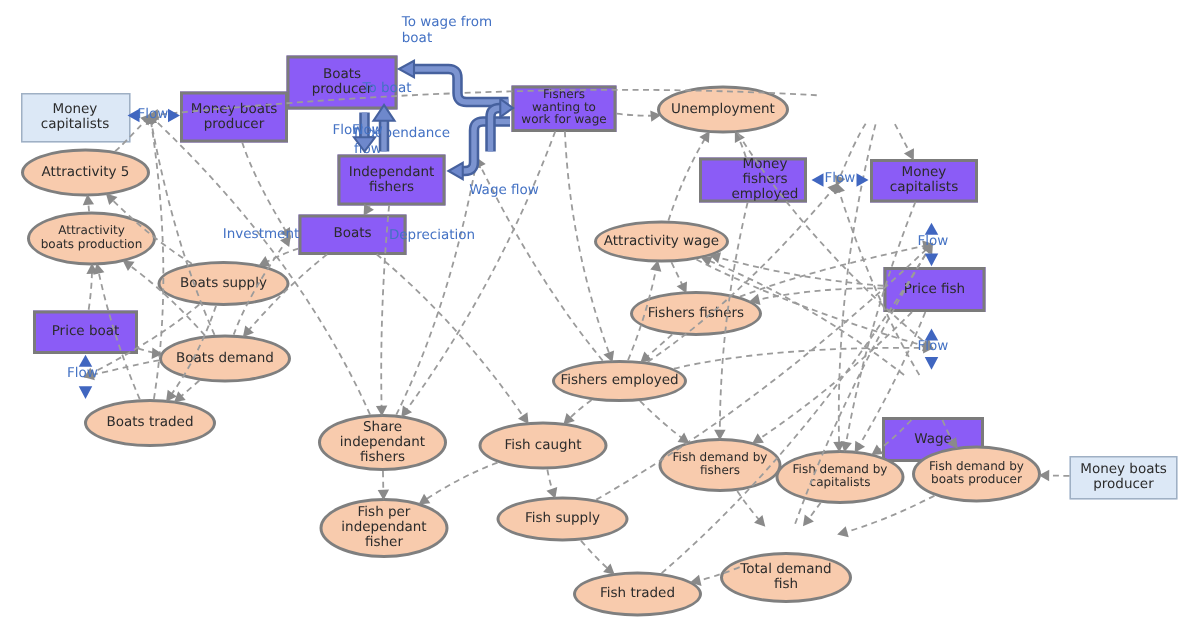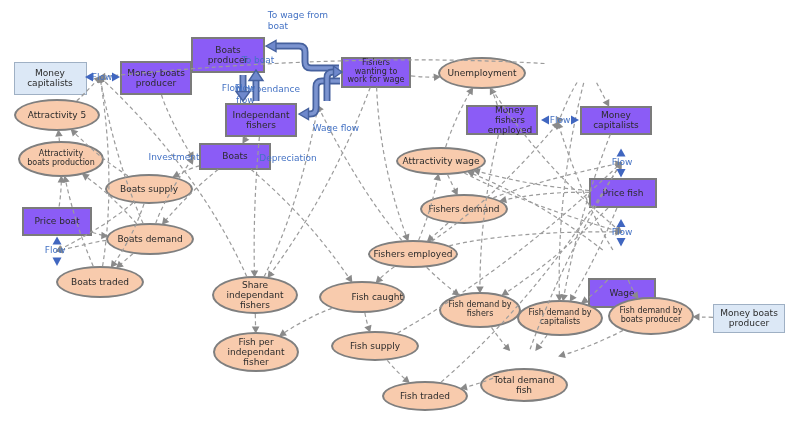--- a/index.html
+++ b/index.html
@@ -46,29 +46,29 @@
       <div class="node shadow" style="left: 713px; top: 303.5px; width: 72px; height: 29px;"><span>Money boats
 producer</span></div>
       <div class="node aux" style="left: 14px; top: 99px; width: 86px; height: 32px;"><span>Attractivity 5</span></div>
       <div class="node aux" style="left: 18px; top: 141px; width: 86px; height: 36px; font-size: 8px;"><span>Attractivity
 boats production</span></div>
       <div class="node aux" style="left: 105px; top: 174px; width: 88px; height: 30px;"><span>Boats supply</span></div>
       <div class="node aux" style="left: 106px; top: 223px; width: 88px; height: 32px;"><span>Boats demand</span></div>
       <div class="node aux" style="left: 56px; top: 266px; width: 88px; height: 32px;"><span>Boats traded</span></div>
       <div class="node aux" style="left: 438px; top: 57px; width: 88px; height: 32px;"><span>Unemployment</span></div>
       <div class="node aux" style="left: 396px; top: 147px; width: 90px; height: 28px;"><span>Attractivity wage</span></div>
-      <div class="node aux" style="left: 420px; top: 194px; width: 88px; height: 30px;"><span>Fishers demand</span></div>
+      <div class="node aux" style="left: 420px; top: 194px; width: 88px; height: 30px;"><span>Fishers fishers</span></div>
       <div class="node aux" style="left: 368px; top: 240px; width: 90px; height: 28px;"><span>Fishers employed</span></div>
       <div class="node aux" style="left: 212px; top: 276px; width: 86px; height: 38px;"><span>Share
 independant
 fishers</span></div>
       <div class="node aux" style="left: 213px; top: 332px; width: 86px; height: 40px;"><span>Fish per
 independant
 fisher</span></div>
-      <div class="node aux" style="left: 319px; top: 281px; width: 86px; height: 32px; justify-content: flex-end;"><span>Fish caught</span></div>
+      <div class="node aux" style="left: 319px; top: 281px; width: 86px; height: 32px;"><span>Fish caught</span></div>
       <div class="node aux" style="left: 331px; top: 331px; width: 88px; height: 30px;"><span>Fish supply</span></div>
       <div class="node aux" style="left: 382px; top: 381px; width: 86px; height: 30px;"><span>Fish traded</span></div>
       <div class="node aux" style="left: 439px; top: 292px; width: 82px; height: 36px; font-size: 8px;"><span>Fish demand by
 fishers</span></div>
       <div class="node aux" style="left: 517px; top: 300px; width: 86px; height: 36px; font-size: 8px;"><span>Fish demand by
 capitalists</span></div>
       <div class="node aux" style="left: 608px; top: 297px; width: 86px; height: 38px; font-size: 8px;"><span>Fish demand by
 boats producer</span></div>
       <div class="node aux" style="left: 480px; top: 368px; width: 88px; height: 34px;"><span>Total demand
 fish</span></div>

